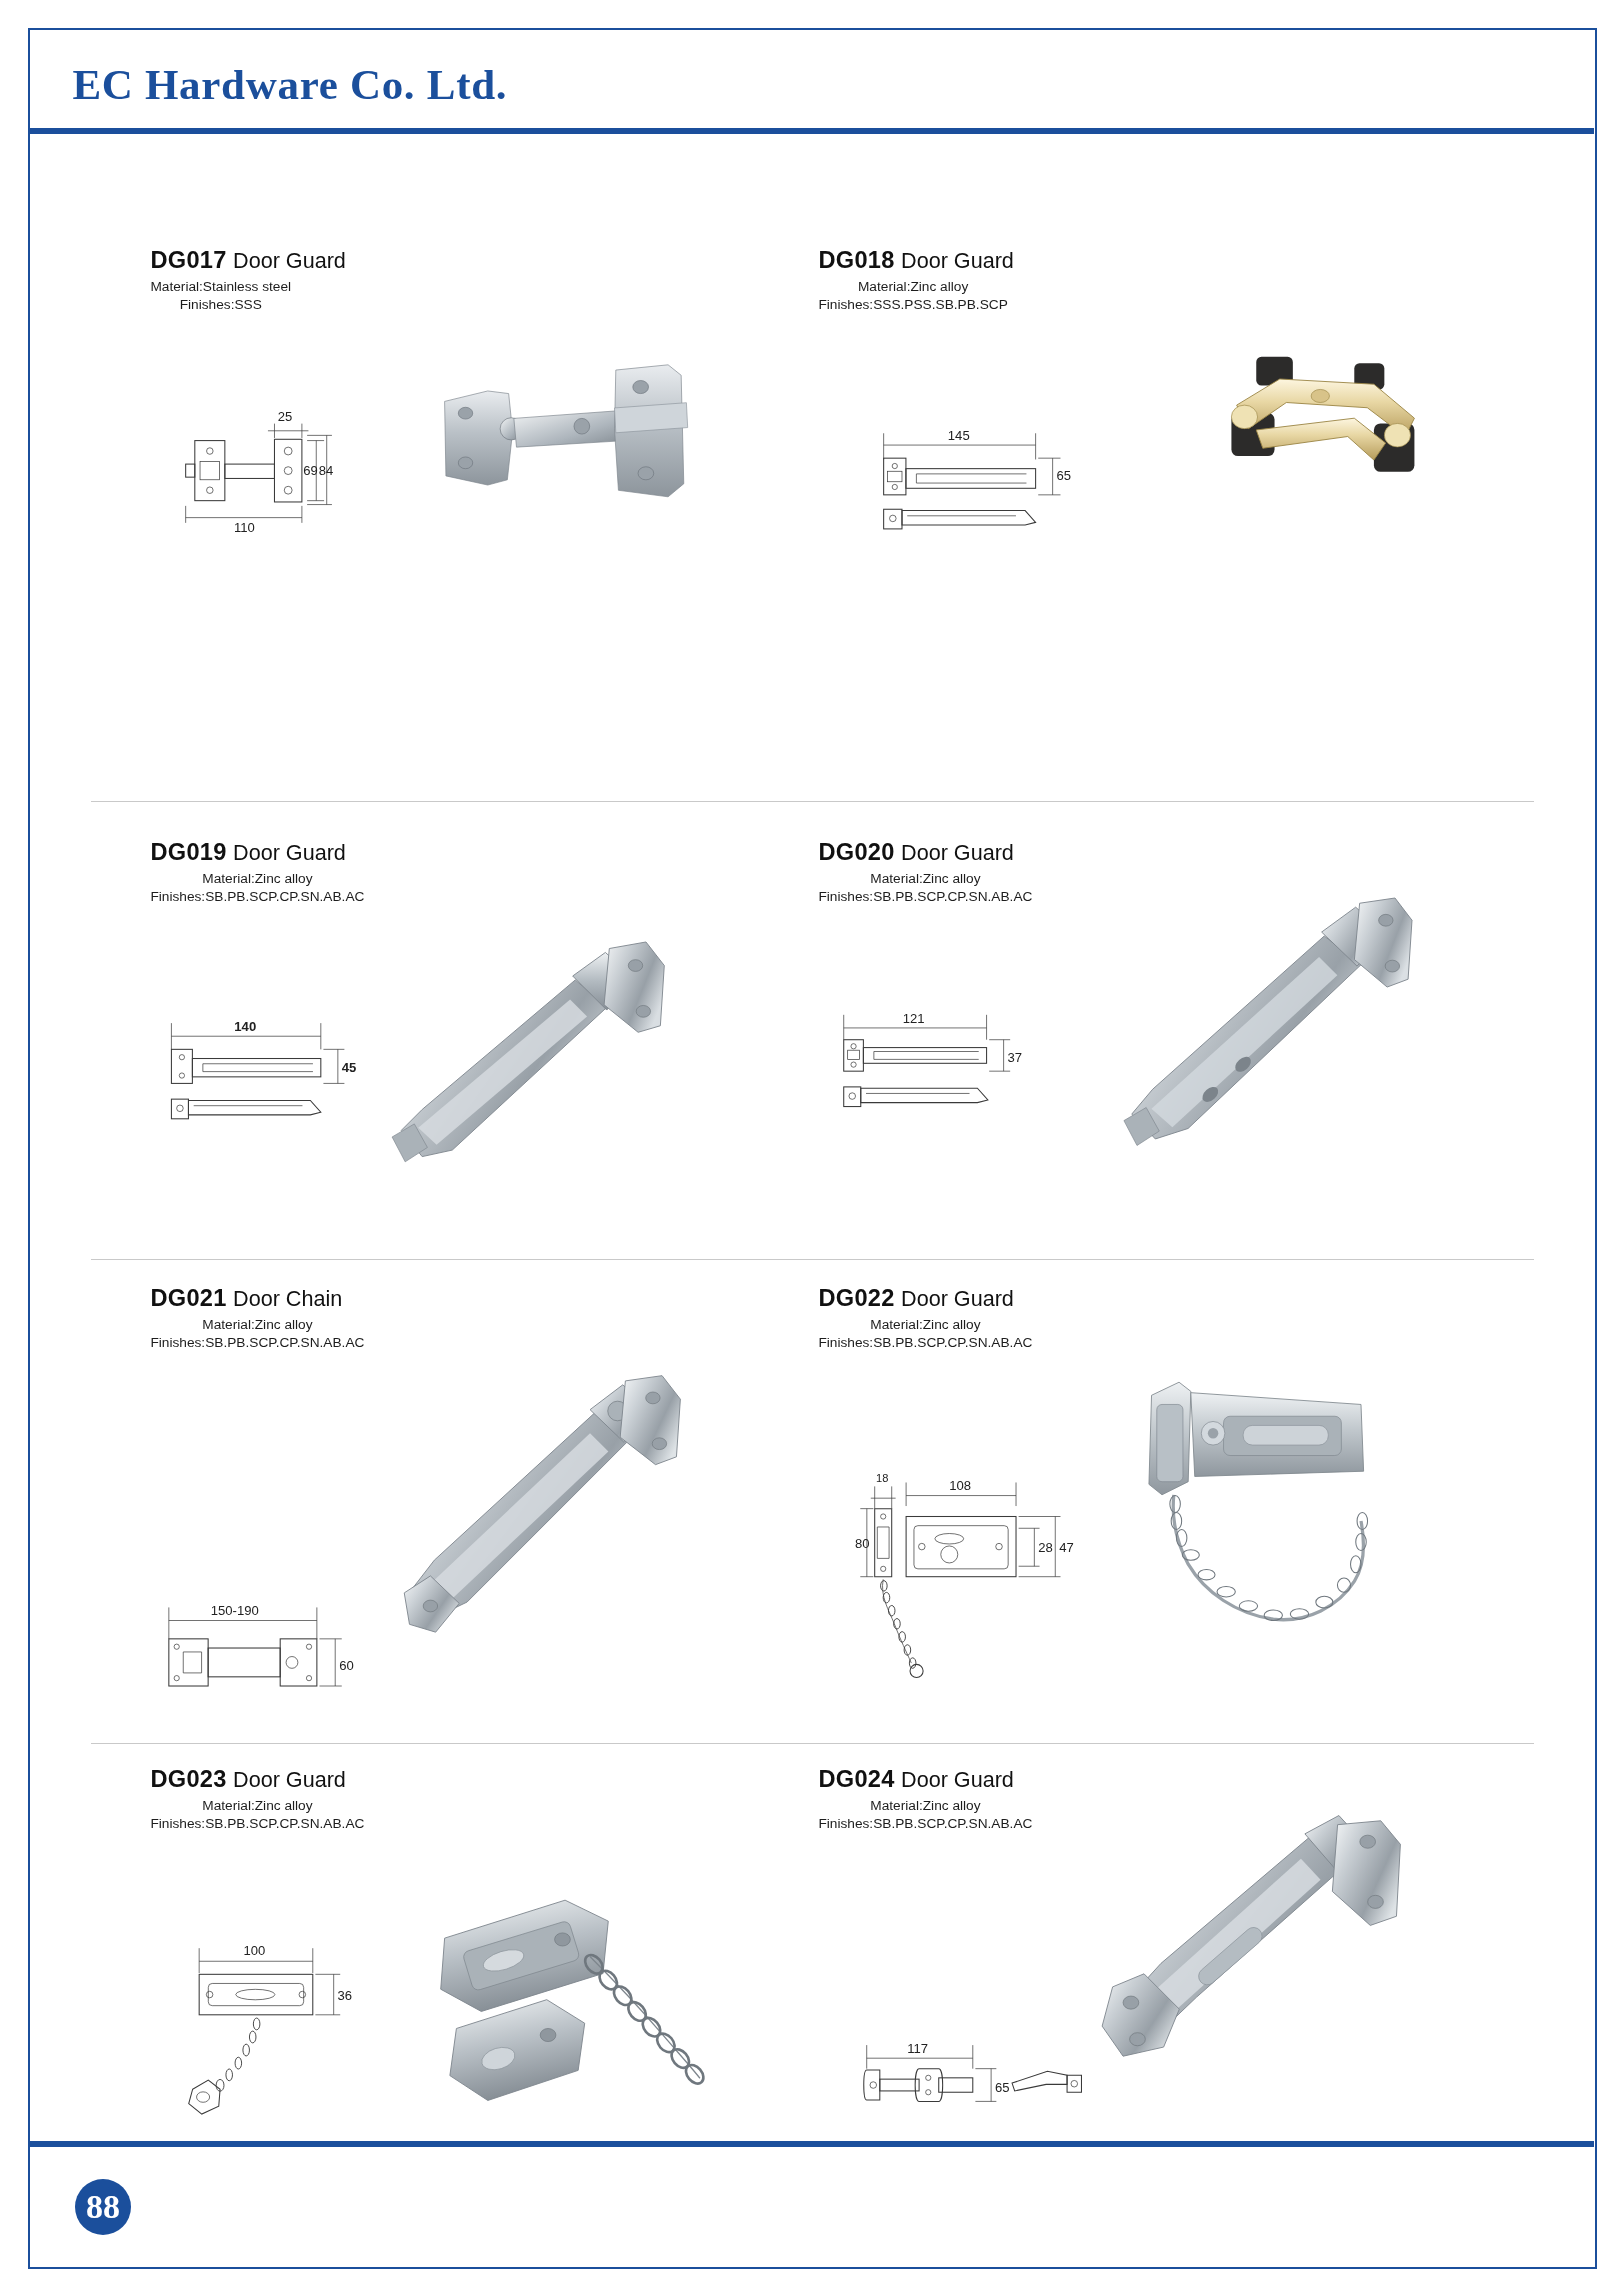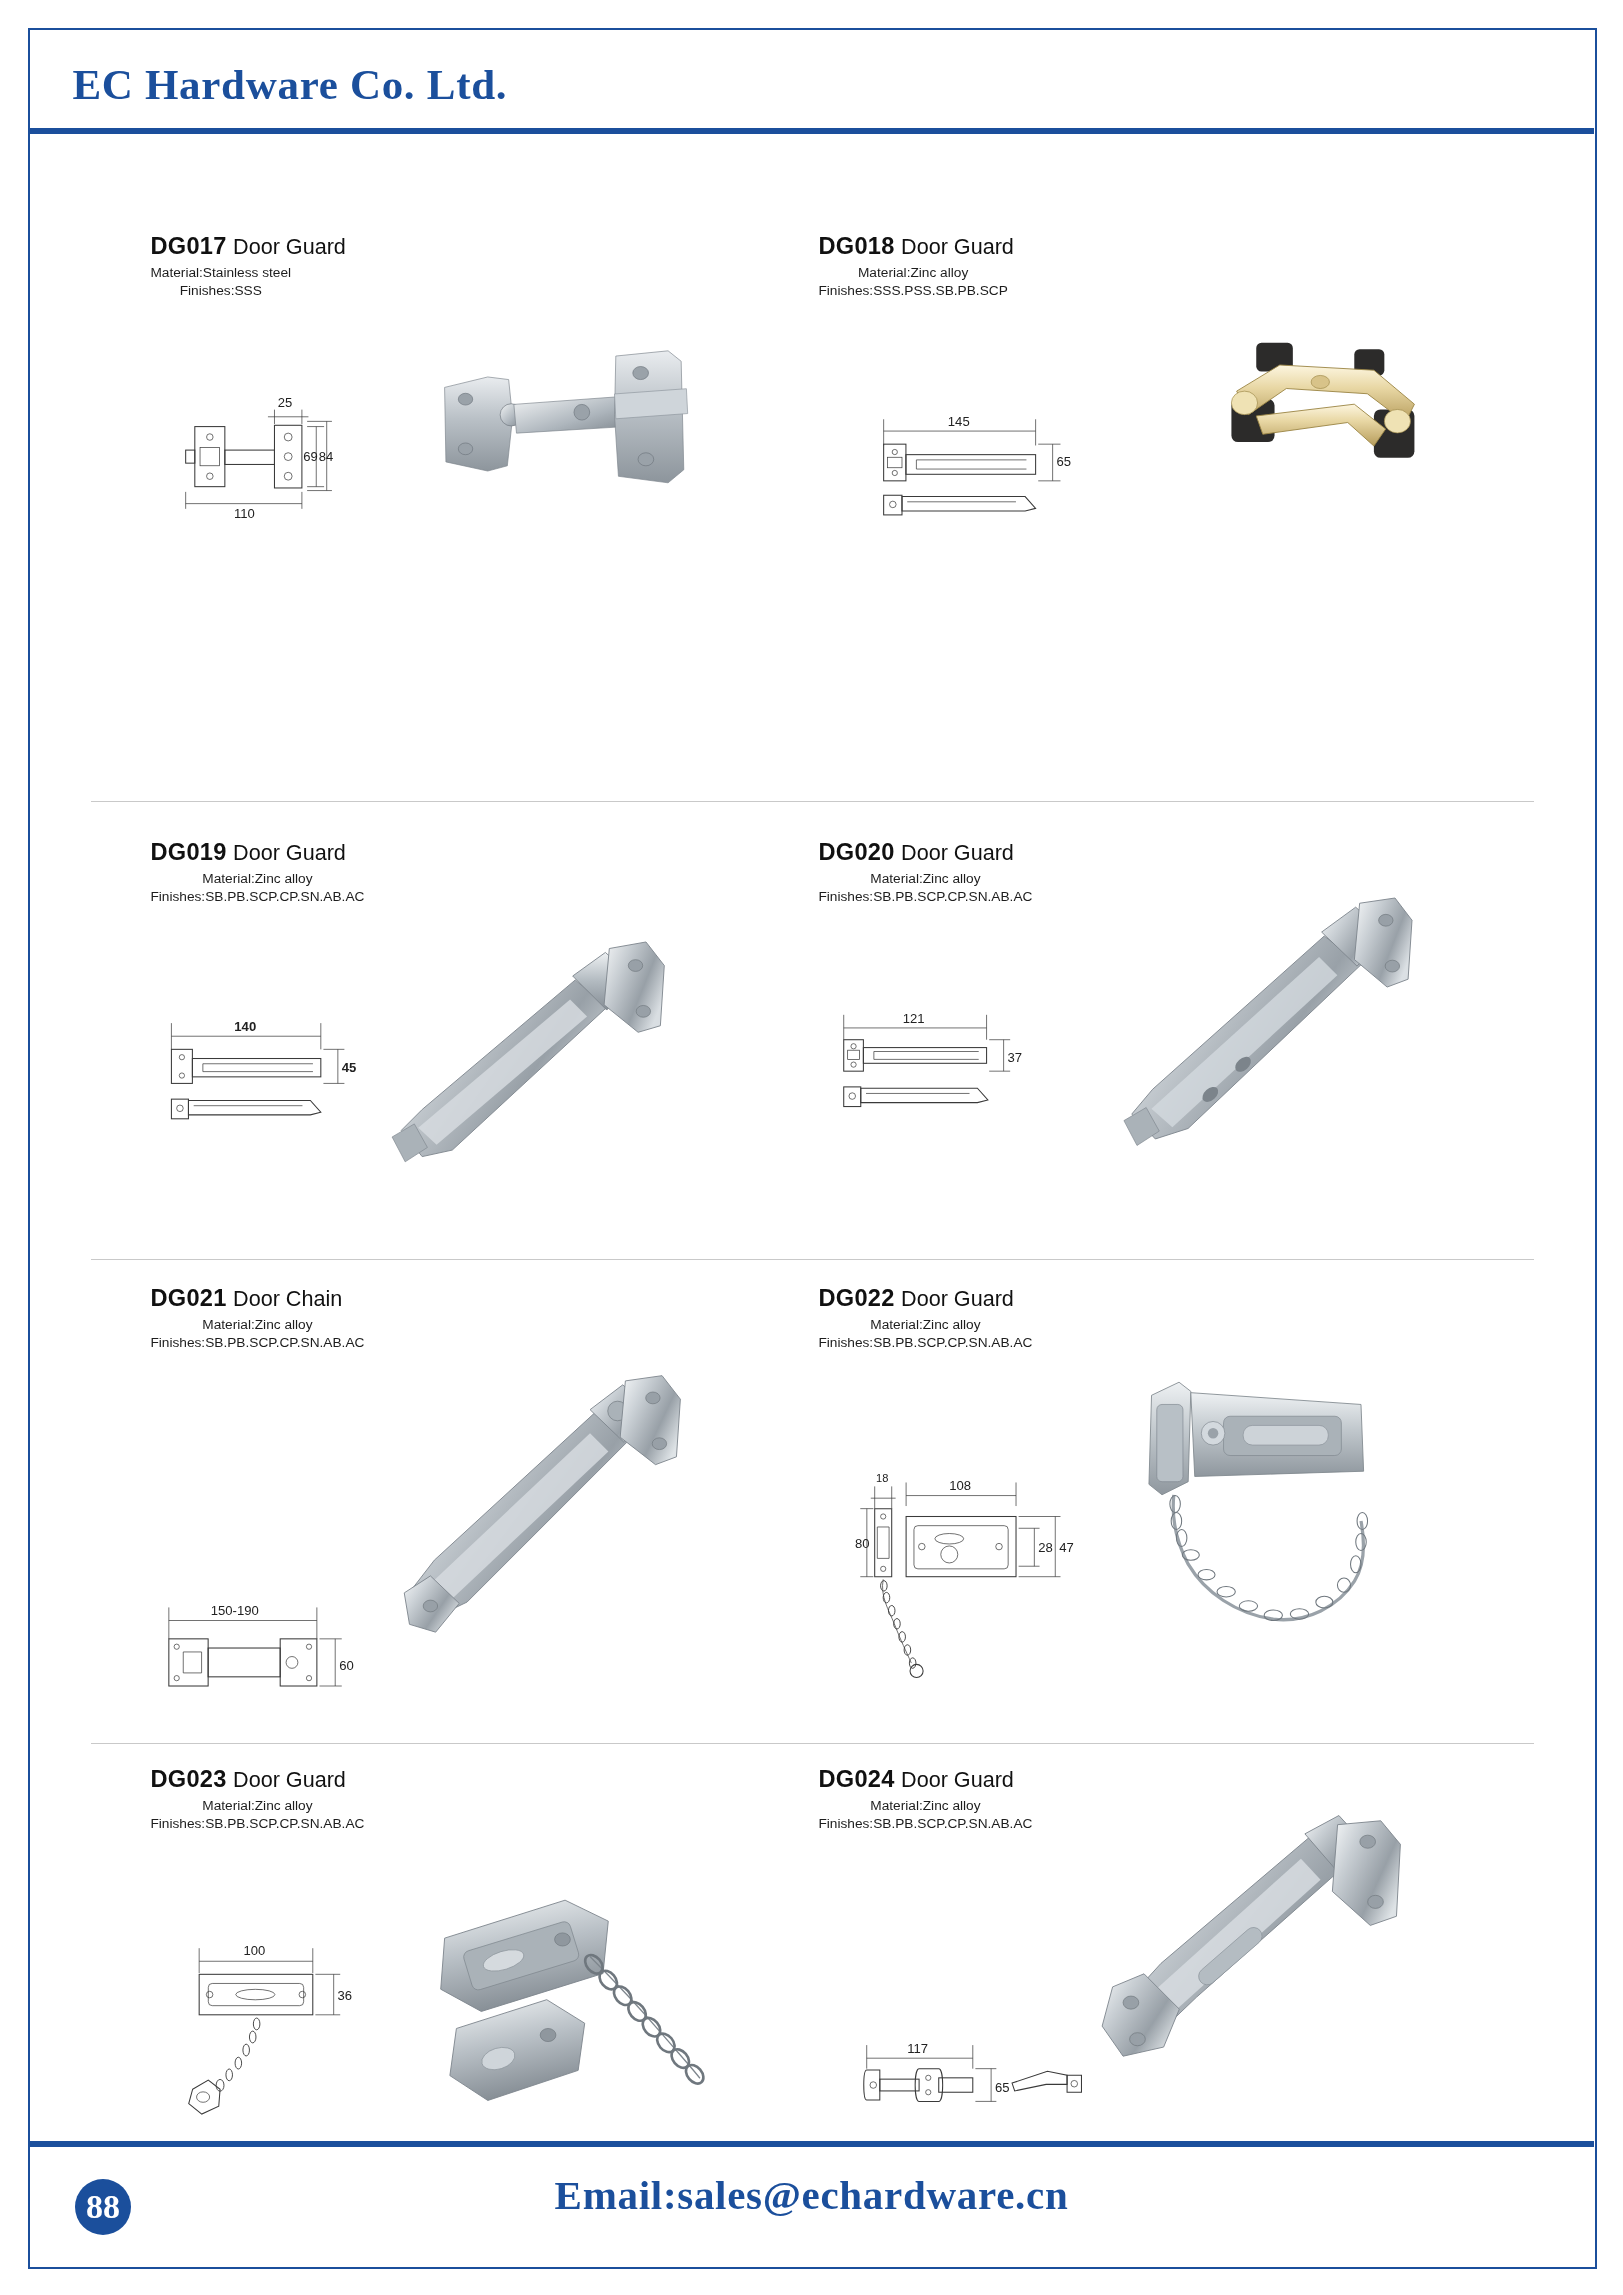--- a/index.html
+++ b/index.html
@@ -187,21 +187,21 @@
 
   <div class="frame-border"></div>
 
   <div class="header">
     <div class="company-name">EC Hardware Co. Ltd.</div>
   </div>
   <div class="header-rule"></div>
 
   <div class="content">
 
-    <div class="row" style="top:96px;height:452px;">
+    <div class="row" style="top:110px;height:452px;">
 
       <div class="cell left">
         <div class="prod-title">
           <span class="prod-code">DG017</span>
           <span class="prod-type">Door Guard</span>
         </div>
         <div class="prod-spec">
           <div>Material:Stainless steel</div>
           <div>Finishes:SSS</div>
         </div>
@@ -767,16 +767,15 @@
             <ellipse cx="68" cy="338" rx="12" ry="10" fill="#98a0a7" stroke="#6e767d"></ellipse>
           </svg>
         </div>
       </div>
     </div>
 
   </div>
 
   <div class="footer-rule"></div>
   <div class="page-badge">88</div>
-  <div class="footer-email">Email:sales@echardware.cn</div>
 
 </div>
 
 
 </body></html>

